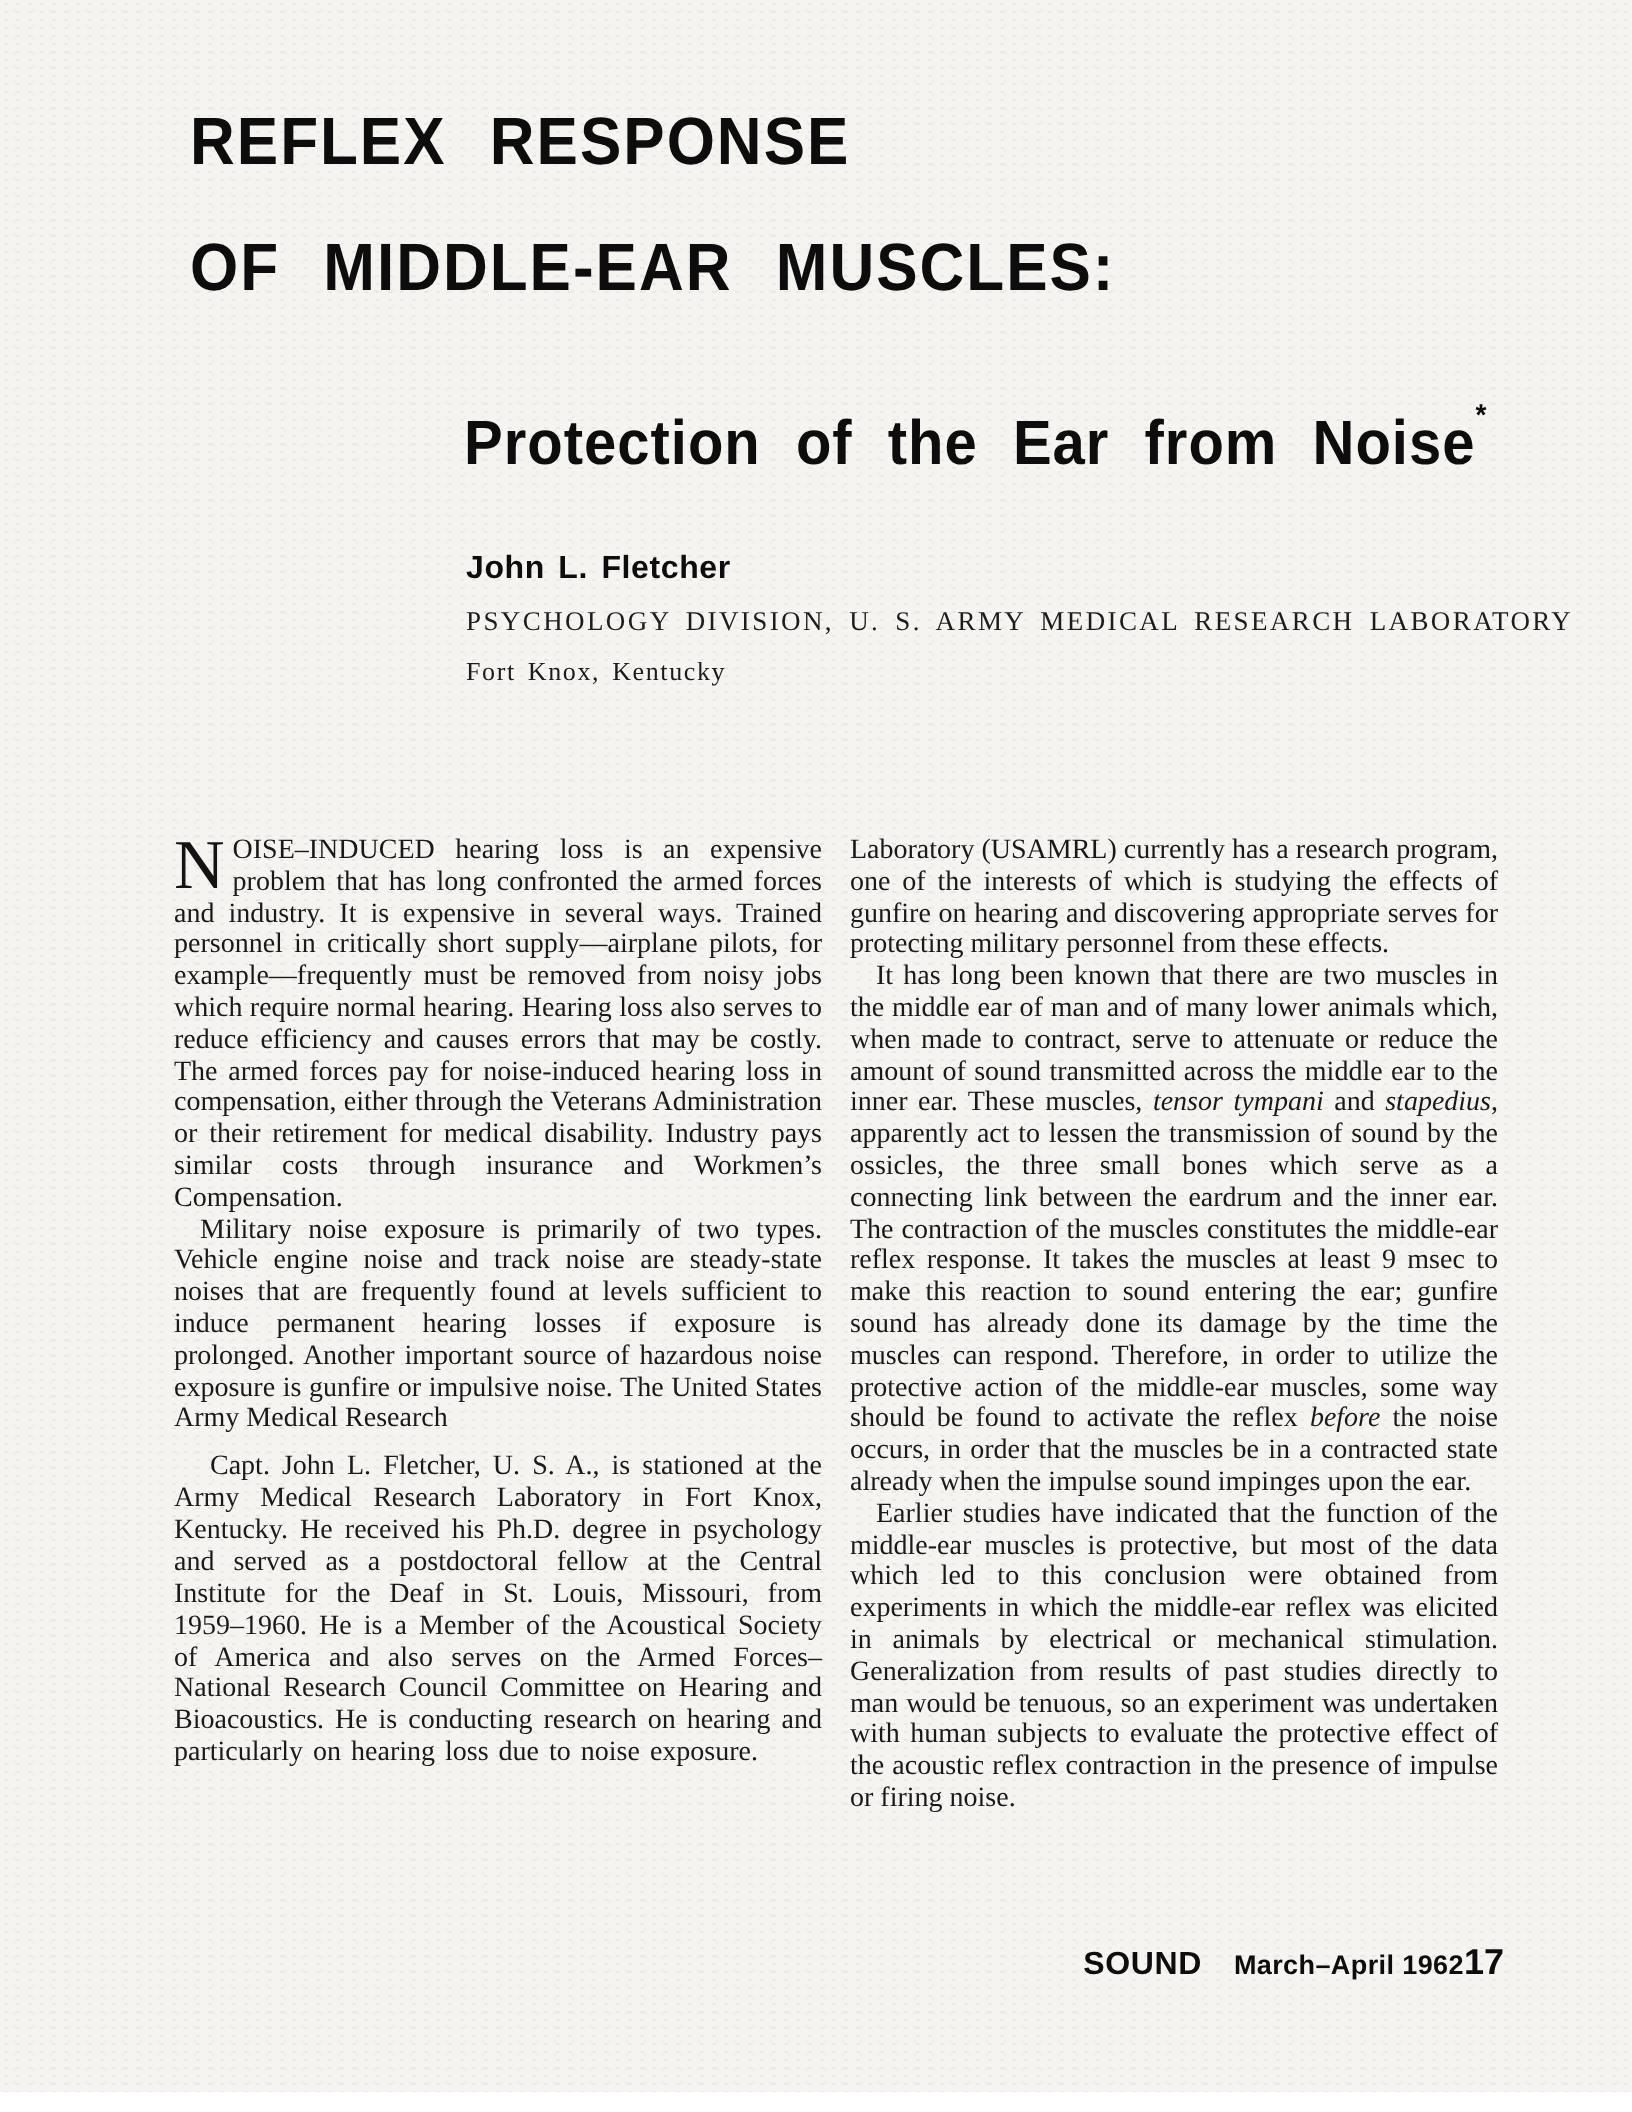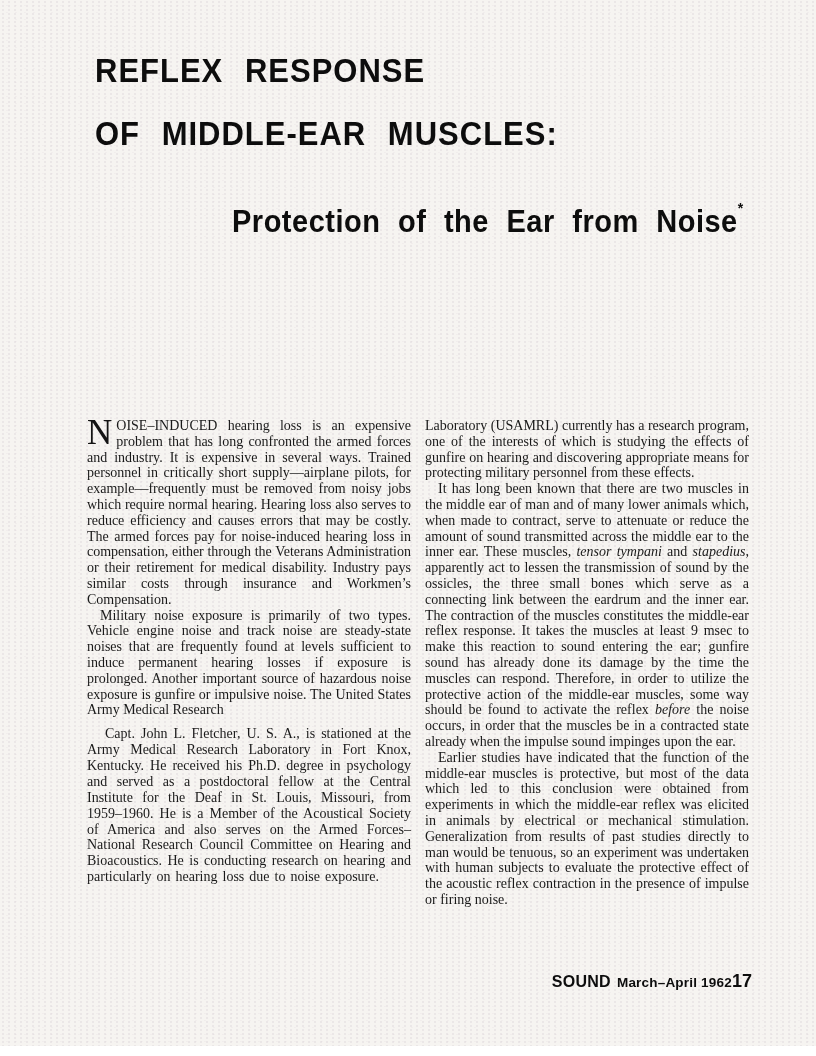--- a/index.html
+++ b/index.html
@@ -84,44 +84,49 @@
   .italic{font-style:italic;margin-top:44px;}
   
   .footer{
     position:absolute;left:0;top:971px;width:752px;
     text-align:right;
     font-family:"Liberation Sans",sans-serif;
     font-weight:bold;color:#0d0d0d;
     white-space:nowrap;
   }
   .footer .journal{font-size:16px;letter-spacing:0.3px;}
-  .footer .issue{font-size:13.5px;margin-left:6px;letter-spacing:0.2px;}
+  .footer .issue{font-size:13.5px;margin-left:16px;letter-spacing:0.2px;}
   .footer .pageno{font-size:18px;}
 </style>
 </head>
 <body>
 
 <div class="page">
 
   <div class="title-block">
     <div class="title-line l1">REFLEX RESPONSE</div>
     <div class="title-line l2">OF MIDDLE-EAR MUSCLES:</div>
   </div>
 
   <div class="subtitle"><span>Protection of the Ear from Noise</span><sup>*</sup></div>
 
+  <div class="author-block">
+    <div class="author-name">John L. Fletcher</div>
+    <div class="author-affil">PSYCHOLOGY DIVISION, U. S. ARMY MEDICAL RESEARCH LABORATORY</div>
+    <div class="author-loc">Fort Knox, Kentucky</div>
+  </div>
 
   <div class="columns">
     <div class="col">
       <p class="no-indent"><span class="dropcap">N</span><span>OISE–INDUCED hearing loss is an expensive problem that has long confronted the armed forces and industry. It is expensive in several ways. Trained personnel in critically short supply—airplane pilots, for example—frequently must be removed from noisy jobs which require normal hearing. Hearing loss also serves to reduce efficiency and causes errors that may be costly. The armed forces pay for noise-induced hearing loss in compensation, either through the Veterans Administration or their retirement for medical disability. Industry pays similar costs through insurance and Workmen’s Compensation.</span></p>
       <p>Military noise exposure is primarily of two types. Vehicle engine noise and track noise are steady-state noises that are frequently found at levels sufficient to induce permanent hearing losses if exposure is prolonged. Another important source of hazardous noise exposure is gunfire or impulsive noise. The United States Army Medical Research</p>
       <div class="bio">Capt. John L. Fletcher, U. S. A., is stationed at the Army Medical Research Laboratory in Fort Knox, Kentucky. He received his Ph.D. degree in psychology and served as a postdoctoral fellow at the Central Institute for the Deaf in St. Louis, Missouri, from 1959–1960. He is a Member of the Acoustical Society of America and also serves on the Armed Forces–National Research Council Committee on Hearing and Bioacoustics. He is conducting research on hearing and particularly on hearing loss due to noise exposure.</div>
     </div>
     <div class="col">
-      <p class="no-indent">Laboratory (USAMRL) currently has a research program, one of the interests of which is studying the effects of gunfire on hearing and discovering appropriate means for protecting military personnel from these effects.</p>
+      <p class="no-indent">Laboratory (USAMRL) currently has a research program, one of the interests of which is studying the effects of gunfire on hearing and discovering appropriate serves for protecting military personnel from these effects.</p>
       <p><span>It has long been known that there are two muscles in the middle ear of man and of many lower animals which, when made to contract, serve to attenuate or reduce the amount of sound transmitted across the middle ear to the inner ear. These muscles, </span><span class="italic">tensor tympani</span><span> and </span><span class="italic">stapedius</span><span>, apparently act to lessen the transmission of sound by the ossicles, the three small bones which serve as a connecting link between the eardrum and the inner ear. The contraction of the muscles constitutes the middle-ear reflex response. It takes the muscles at least 9 msec to make this reaction to sound entering the ear; gunfire sound has already done its damage by the time the muscles can respond. Therefore, in order to utilize the protective action of the middle-ear muscles, some way should be found to activate the reflex </span><span class="italic">before</span><span> the noise occurs, in order that the muscles be in a contracted state already when the impulse sound impinges upon the ear.</span></p>
       <p>Earlier studies have indicated that the function of the middle-ear muscles is protective, but most of the data which led to this conclusion were obtained from experiments in which the middle-ear reflex was elicited in animals by electrical or mechanical stimulation. Generalization from results of past studies directly to man would be tenuous, so an experiment was undertaken with human subjects to evaluate the protective effect of the acoustic reflex contraction in the presence of impulse or firing noise.</p>
     </div>
   </div>
 
   <div class="footer">
     <span class="journal">SOUND</span><span class="issue">March–April 1962</span><span class="pageno">17</span>
   </div>
 
 </div>

